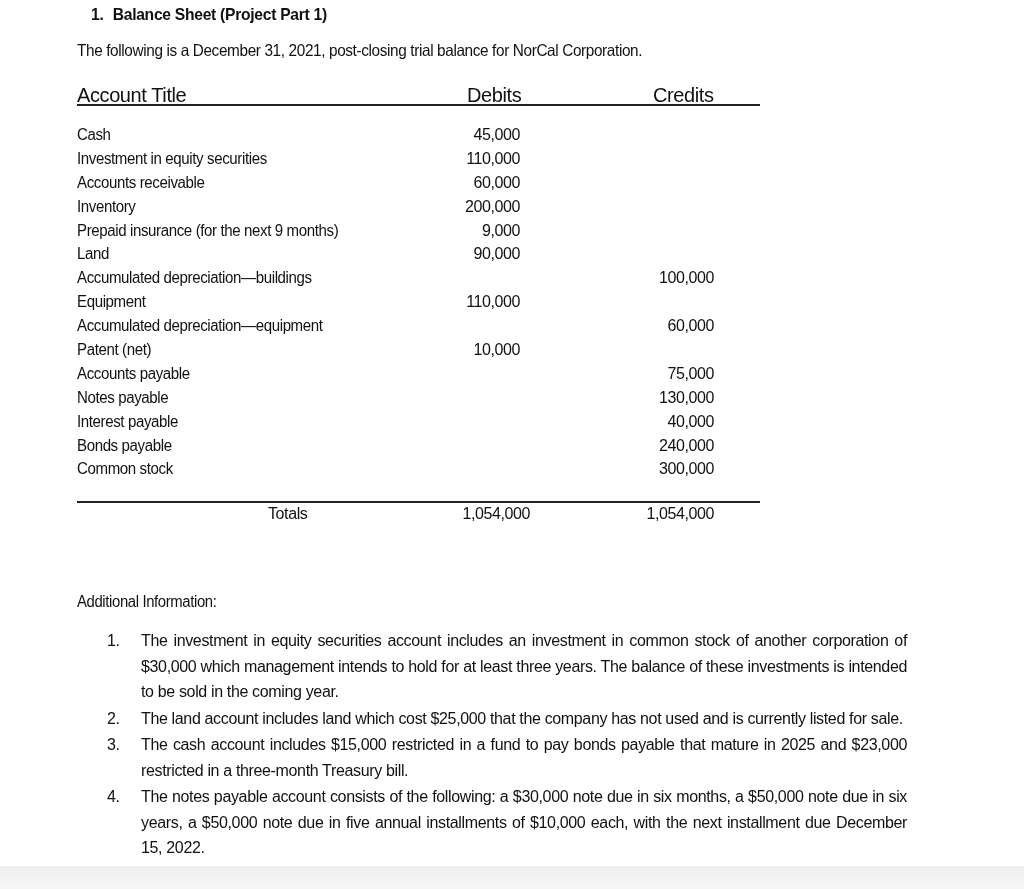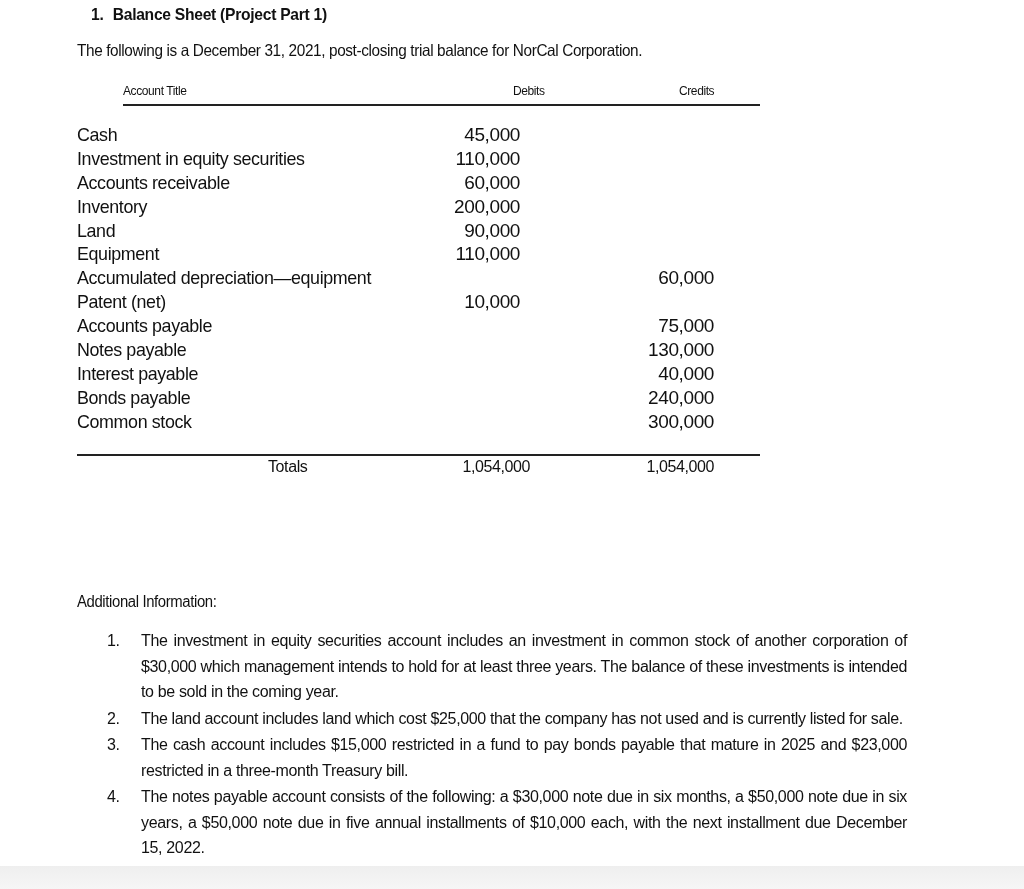--- a/index.html
+++ b/index.html
@@ -47,39 +47,38 @@
     .tb {
       position: absolute;
       left: 77px;
       top: 84px;
       width: 683px;
     }
     .tb-head {
       position: relative;
       height: 20px;
       border-bottom: 2px solid #222;
-      font-size: 12px;
-      margin-left: 46px;
+      font-size: 20px;
     }
     .cell {
       position: absolute;
       white-space: nowrap;
       letter-spacing: -0.4px;
     }
     .c-title { left: 0; }
     .c-debit-h { left: 390px; }
-    .c-credit-h { left: 556px; }
+    .c-credit-h { left: 576px; }
     .rows {
       position: relative;
       margin-top: 18px;
     }
     .row {
       position: relative;
       height: 23.9px;
-      font-size: 19px;
+      font-size: 16px;
       line-height: 22px;
     }
     .row .c-title {
       left: 0;
       transform: scaleX(0.94);
       transform-origin: left center;
     }
     .row .c-debit {
       right: 240px;
       text-align: left;
@@ -179,23 +178,33 @@
           <span class="cell c-title">Accounts receivable</span>
           <span class="cell c-debit">60,000</span>
           <span class="cell c-credit"></span>
         </div>
         <div class="row">
           <span class="cell c-title">Inventory</span>
           <span class="cell c-debit">200,000</span>
           <span class="cell c-credit"></span>
         </div>
         <div class="row">
+          <span class="cell c-title">Prepaid insurance (for the next 9 months)</span>
+          <span class="cell c-debit">9,000</span>
+          <span class="cell c-credit"></span>
+        </div>
+        <div class="row">
           <span class="cell c-title">Land</span>
           <span class="cell c-debit">90,000</span>
           <span class="cell c-credit"></span>
+        </div>
+        <div class="row">
+          <span class="cell c-title">Accumulated depreciation—buildings</span>
+          <span class="cell c-debit"></span>
+          <span class="cell c-credit">100,000</span>
         </div>
         <div class="row">
           <span class="cell c-title">Equipment</span>
           <span class="cell c-debit">110,000</span>
           <span class="cell c-credit"></span>
         </div>
         <div class="row">
           <span class="cell c-title">Accumulated depreciation—equipment</span>
           <span class="cell c-debit"></span>
           <span class="cell c-credit">60,000</span>

